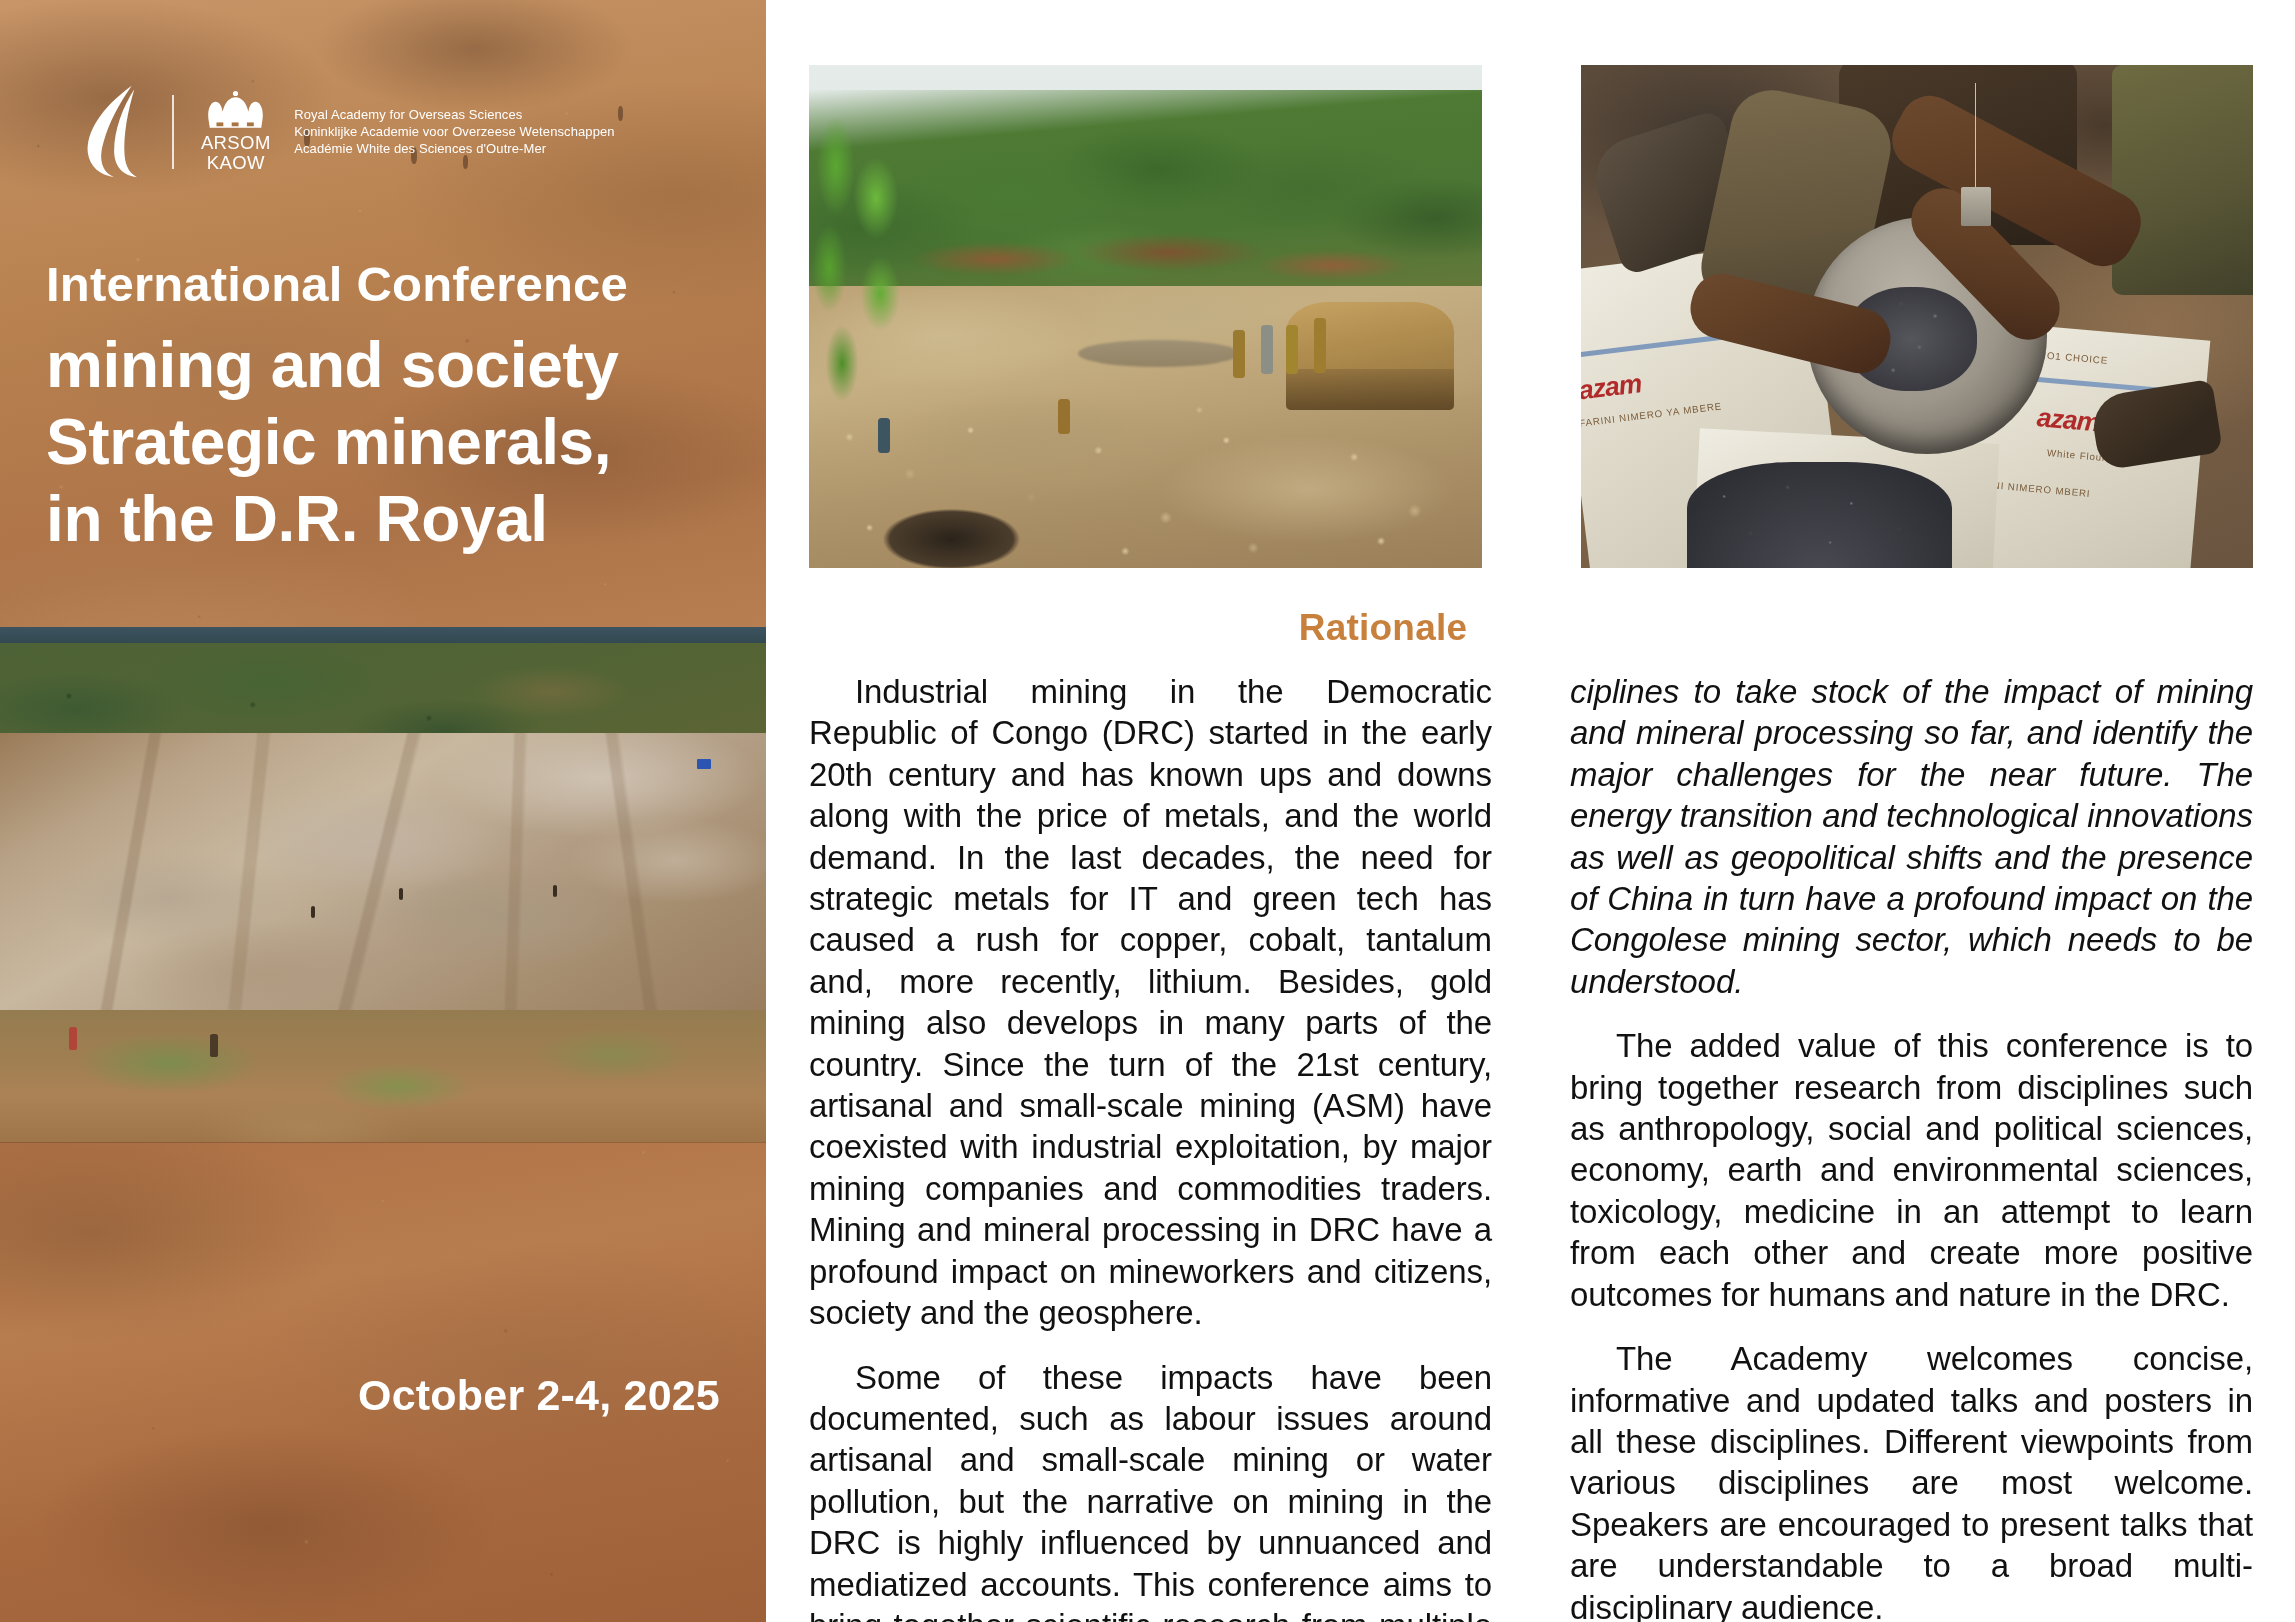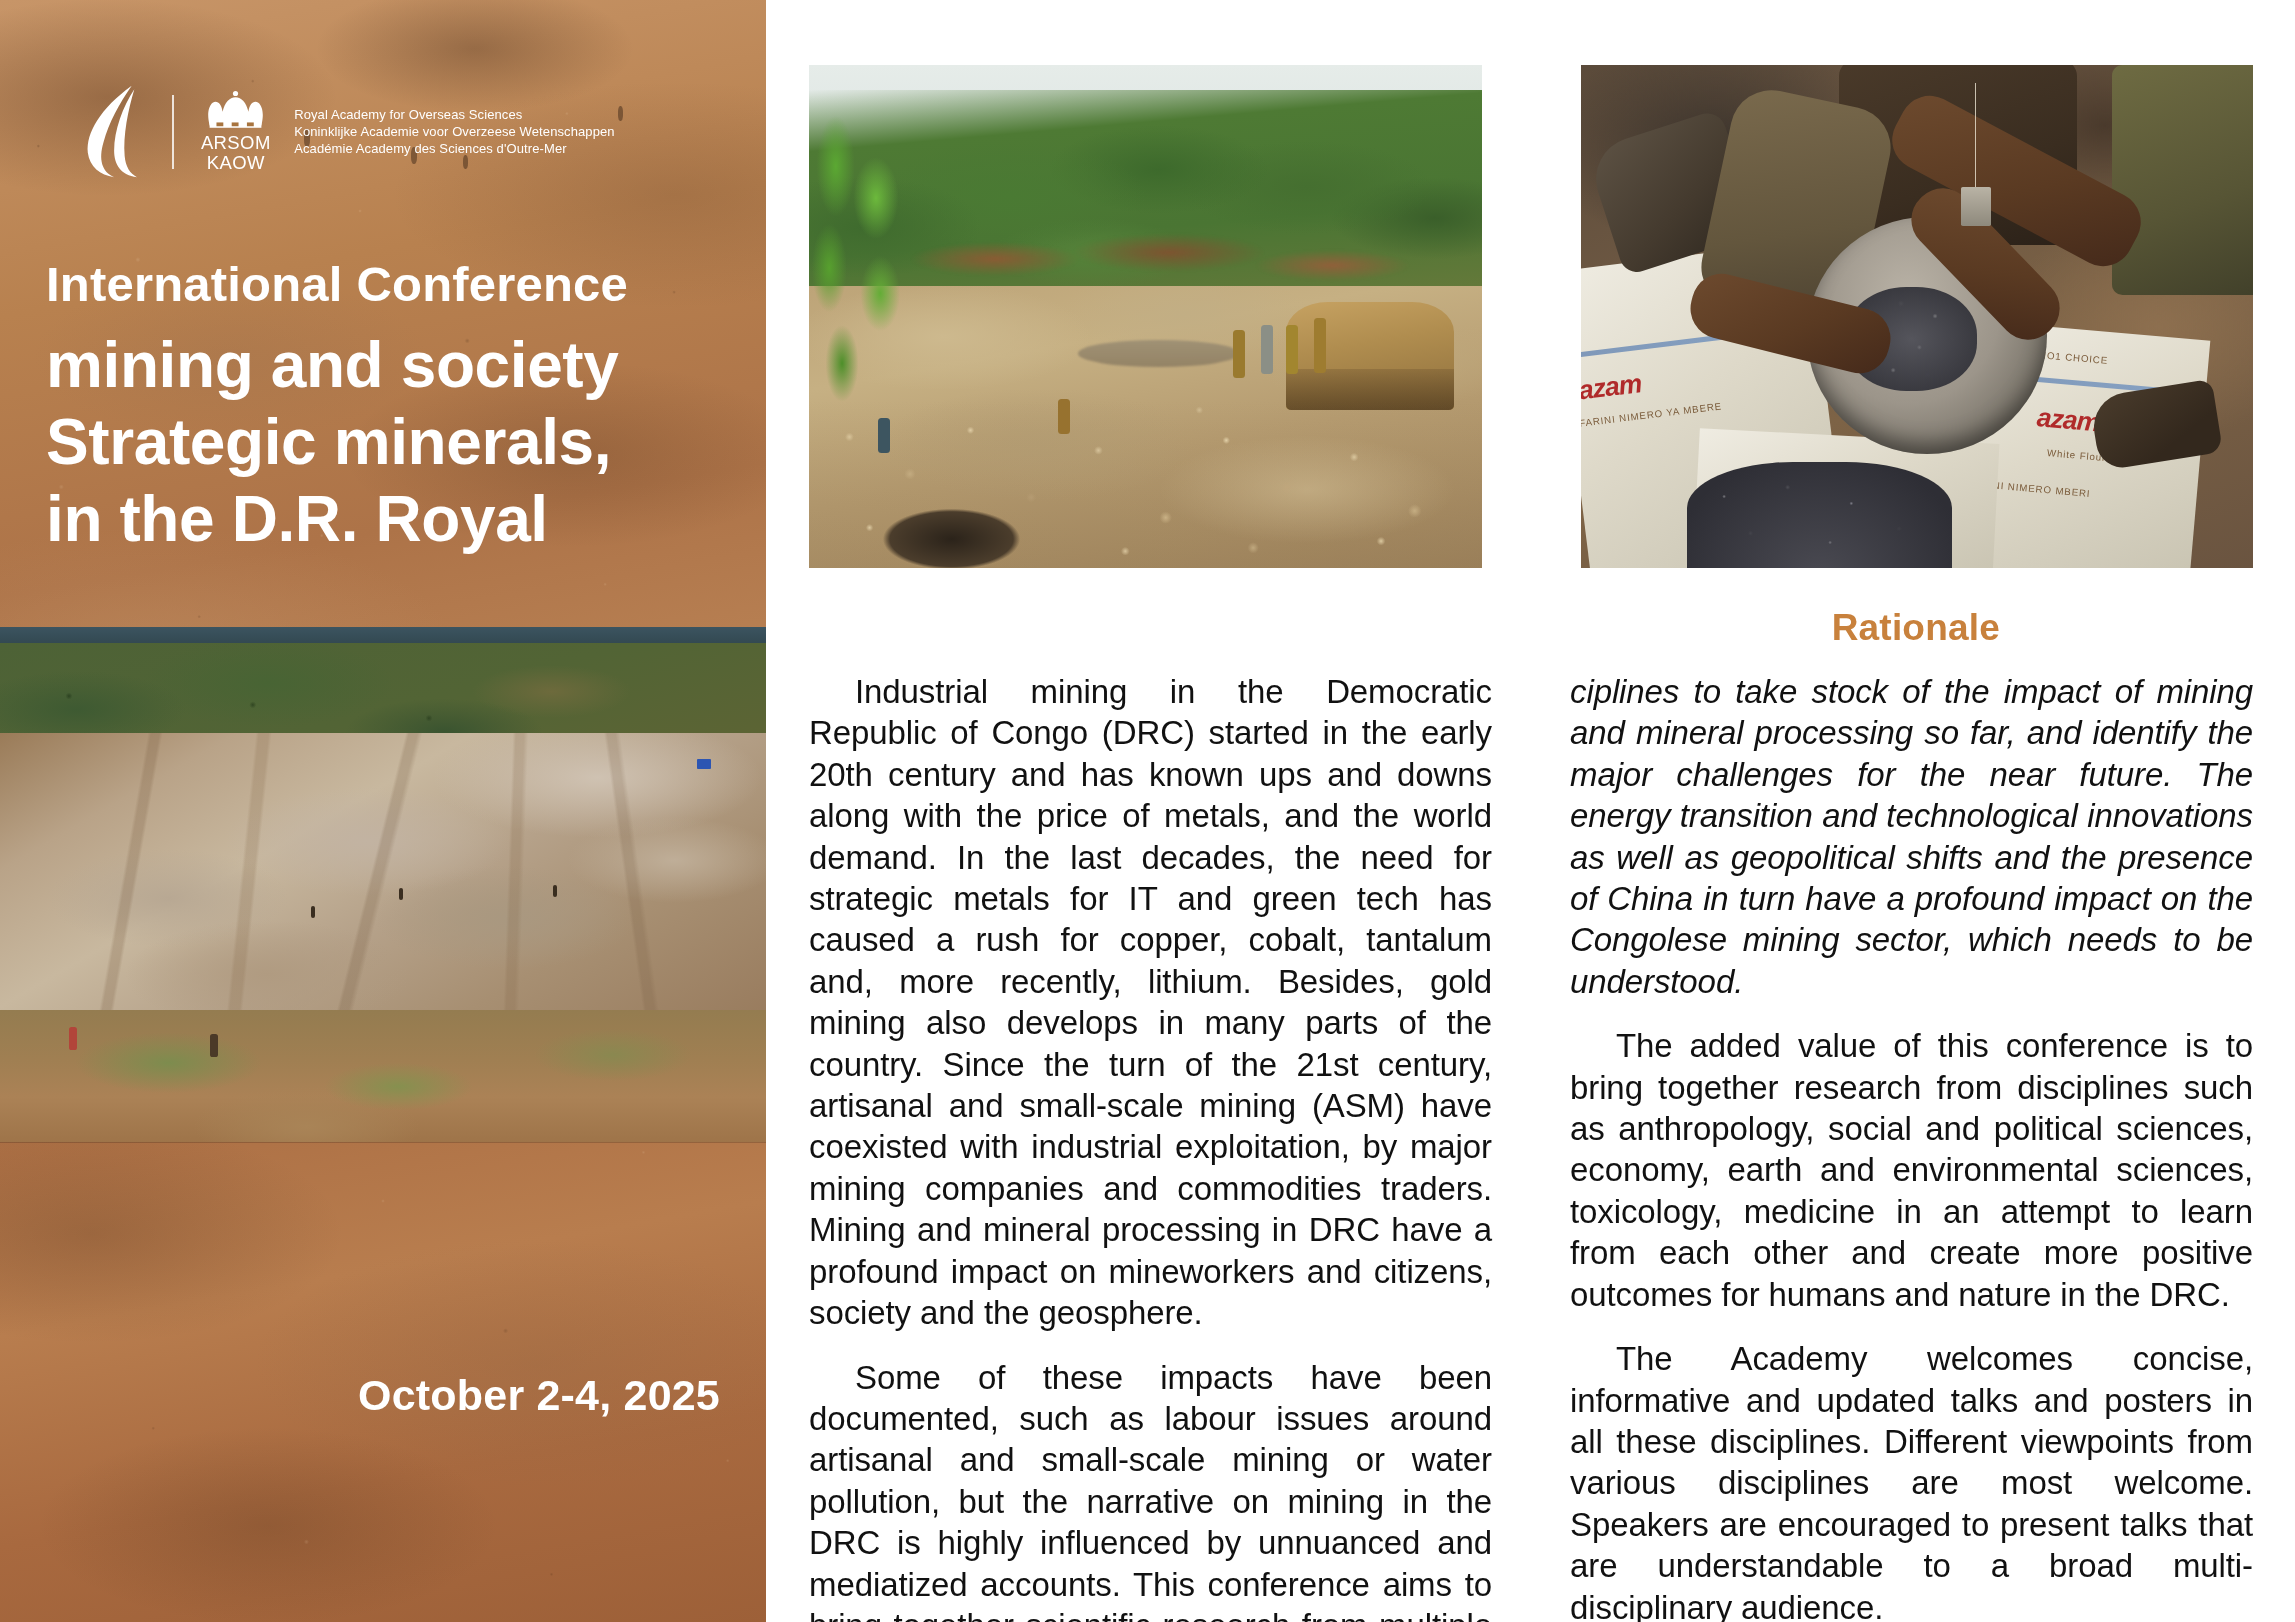--- a/index.html
+++ b/index.html
@@ -519,21 +519,21 @@
     left: 14px; top: -104px;
     width: 1.8px; height: 104px;
     background: rgba(235,228,210,.8);
   }
 
   
   .rationale-title {
     position: absolute;
     left: 0; top: 607px;
     width: 1234px;
-    text-align: right;
+    text-align: center;
     color: #c8813c;
     font-size: 37px;
     font-weight: bold;
     letter-spacing: 0.2px;
   }
   .cols {
     position: absolute;
     left: 43px;
     top: 671px;
     width: 1444px;
@@ -588,21 +588,21 @@
           <rect x="59" y="42" width="9" height="5" fill="#a8743f"></rect>
         </svg>
         <div class="crown-abbrev">
           <div>ARSOM</div>
           <div>KAOW</div>
         </div>
       </div>
       <div class="logo-names">
         <div>Royal Academy for Overseas Sciences</div>
         <div>Koninklijke Academie voor Overzeese Wetenschappen</div>
-        <div>Académie Academy des Sciences d'Outre-Mer</div>
+        <div>Académie White des Sciences d'Outre-Mer</div>
       </div>
     </div>
 
     <div class="headline-wrap">
       <div class="kicker">International Conference</div>
       <div class="headline">
         <span>mining and society</span>
         <span>Strategic minerals,</span>
         <span>in the D.R. Royal</span>
       </div>

